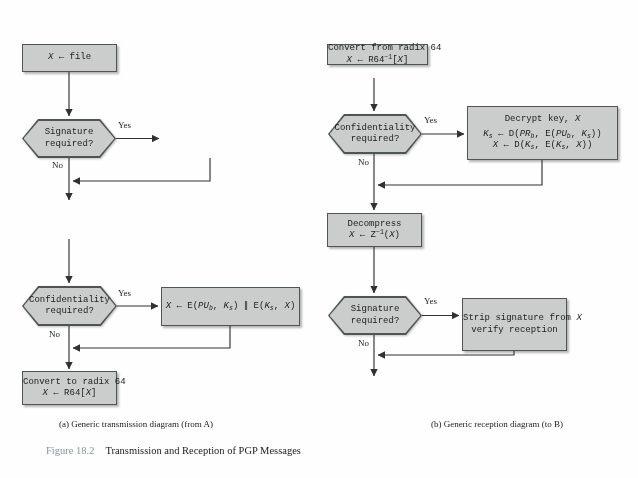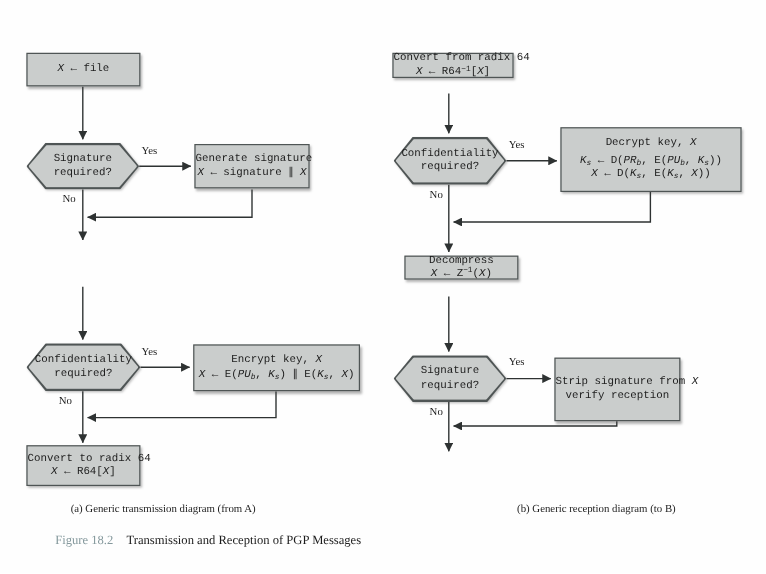--- a/index.html
+++ b/index.html
@@ -88,40 +88,33 @@
 
   <div class="node hexwrap" style="left:22px;top:119px;width:94px;height:39px">
     <div class="hexbg"></div>
     <div class="hexfill"></div>
     <div class="lines">
         <div class="tline">Signature</div>
         <div class="tline">required?</div>
       </div>
   </div>
 
-  <div class="node rect" style="left:162px;top:120px;width:96px;height:37px">
-    <div class="lines">
-        <div class="tline">Generate signature</div>
-        <div class="tline"><i>X</i> ← signature ∥ <i>X</i></div>
-      </div>
-  </div>
 
 
   <div class="node hexwrap" style="left:22px;top:286px;width:95px;height:40px">
     <div class="hexbg"></div>
     <div class="hexfill"></div>
     <div class="lines">
         <div class="tline">Confidentiality</div>
         <div class="tline">required?</div>
       </div>
   </div>
 
   <div class="node rect" style="left:161px;top:287px;width:139px;height:39px">
     <div class="lines">
-        <div class="tline">Encrypt key, <i>X</i></div>
         <div class="tline"><i>X</i> ← E(<i>PU</i><sub><i>b</i></sub>, <i>K</i><sub><i>s</i></sub>) ∥ E(<i>K</i><sub><i>s</i></sub>, <i>X</i>)</div>
       </div>
   </div>
 
   <div class="node rect" style="left:22px;top:371px;width:95px;height:34px">
     <div class="lines">
         <div class="tline">Convert to radix 64</div>
         <div class="tline"><i>X</i> ← R64[<i>X</i>]</div>
       </div>
   </div>
@@ -148,21 +141,21 @@
   </div>
 
   <div class="node rect decrypt" style="left:467px;top:106px;width:151px;height:54px">
     <div class="lines">
         <div class="tline">Decrypt key, <i>X</i></div>
         <div class="tline"><i>K</i><sub><i>s</i></sub> ← D(<i>PR</i><sub><i>b</i></sub>, E(<i>PU</i><sub><i>b</i></sub>, <i>K</i><sub><i>s</i></sub>))</div>
         <div class="tline"><i>X</i> ← D(<i>K</i><sub><i>s</i></sub>, E(<i>K</i><sub><i>s</i></sub>, <i>X</i>))</div>
       </div>
   </div>
 
-  <div class="node rect" style="left:337px;top:213px;width:95px;height:20px">
+  <div class="node rect" style="left:327px;top:213px;width:95px;height:34px">
     <div class="lines">
         <div class="tline">Decompress</div>
         <div class="tline"><i>X</i> ← Z<sup>−1</sup>(<i>X</i>)</div>
       </div>
   </div>
 
   <div class="node hexwrap" style="left:328px;top:296px;width:94px;height:39px">
     <div class="hexbg"></div>
     <div class="hexfill"></div>
     <div class="lines">

